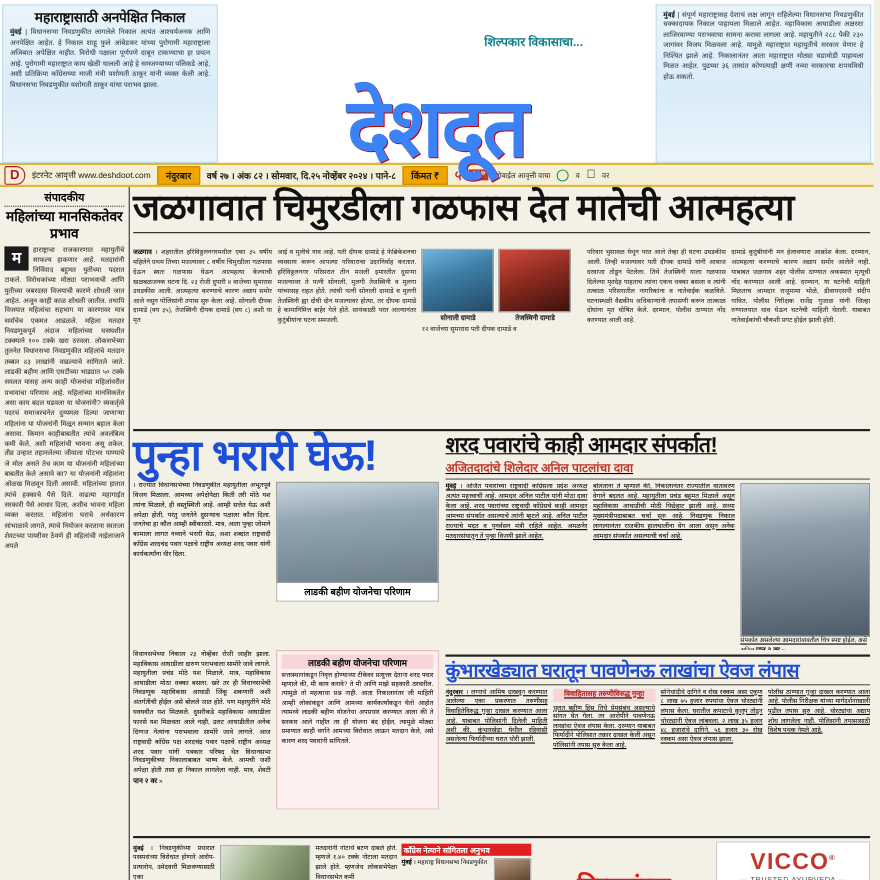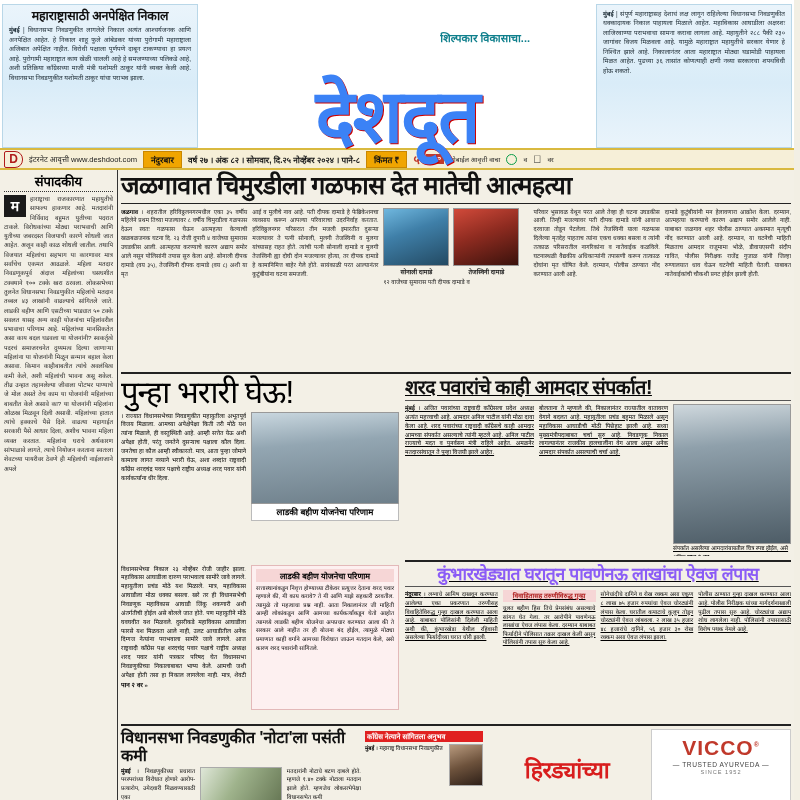--- a/index.html
+++ b/index.html
@@ -57,68 +57,68 @@
   .store-dot { width:11px; height:11px; border-radius:50%; border:1.6px solid #0a9d4a; display:inline-block; }
   .apple { font-size: 11px; }
 
   
   .main { display: flex; height: 630px; }
   .col-edit { width: 118px; border-right: 1.5px solid #333; padding: 2px 4px; overflow: hidden; background:#f3f0e6;}
   .col-body { flex: 1; padding: 0 3px; overflow: hidden; }
 
   
   .edit-title {
-    text-align:center; font-size: 13px; font-weight: bold; border-bottom: 1.5px dotted #333;
+    text-align:center; font-size: 10px; font-weight: bold; border-bottom: 1.5px dotted #333;
     padding-bottom: 1px; margin-bottom: 2px;
   }
   .edit-head { text-align:center; font-size: 12.5px; font-weight: bold; line-height: 1.18; margin-bottom: 3px; }
   .dropcap {
     float: left; width: 22px; height: 22px; background: #1a1a1a; color: #fff;
     font-size: 14px; font-weight: bold; display:flex; align-items:center; justify-content:center;
     margin: 1px 4px 0 0;
   }
   .edit-body { font-size: 6.2px; line-height: 1.5; text-align: justify; color: #1f1f1f; }
 
   
   .lead-head {
-    font-size: 25px; font-weight: bold; line-height: 1.06; letter-spacing: -0.6px;
-    border-bottom: 1.5px solid #222; padding: 2px 0 4px 0; margin-bottom: 4px; color:#111;
+    font-size: 33px; font-weight: bold; line-height: 1.06; letter-spacing: -0.6px;
+    border-bottom: 1.5px solid #222; padding: 2px 0 4px 0; margin-bottom: 14px; color:#111;
   }
   .cols3 { display: flex; gap: 5px; }
   .news-col { flex:1; font-size: 5.9px; line-height: 1.5; text-align: justify; color:#222; }
   .news-col b { color:#000; }
 
   .photo-pair { display:flex; gap:4px; margin-bottom:2px; }
   .photo { width: 66px; }
   .photo .img { height: 58px; border:1px solid #999; }
   .photo .cap { font-size: 6.2px; font-weight: bold; text-align:center; padding-top:1px; }
   .ph1 { background: linear-gradient(160deg,#6fb7de 0%,#3f7fa8 40%,#234a63 100%); }
   .ph2 { background: linear-gradient(160deg,#d14a3a 0%,#8e2b20 45%,#3a120c 100%); }
 
   .rule { border-top: 2px solid #222; margin: 4px 0 3px 0; }
   .rule-thin { border-top: 1px solid #555; margin: 3px 0; }
 
   .band-row { display:flex; gap:6px; }
   .band-left { width: 278px; }
   .band-right { flex:1;text-decoration:underline; }
 
-  .big-head2 { font-size: 31px; font-weight: normal; line-height: 1; letter-spacing:-1px; color:#000000; }
+  .big-head2 { font-size: 39px; font-weight: bold; line-height: 1; letter-spacing:-1px; color:#1d4ed8; }
   .red-banner {
     background:#e02020; color:#fff; font-size: 14px; font-weight:bold;
     padding: 3px 6px; margin-top: 4px; letter-spacing:-0.3px;
   }
   .head3 { font-size: 19.5px; font-weight:bold; line-height:1.05; color:#111; letter-spacing:-0.5px; }
   .sub-red { color:#c0392b; font-size: 11px; font-weight:bold; margin-top:2px; }
 
   .pawar-photo { height: 92px; background: linear-gradient(175deg,#c9d7df 0%,#93a6b2 35%,#6e7f8a 100%); border:1px solid #999; position:relative; }
   .cap-bar { background:#fff; border:1px solid #bbb; border-top:none; font-size:8.6px; font-weight:bold; text-align:center; padding:2px 0; }
 
   .anil-photo { height: 140px; background: linear-gradient(175deg,#cfd8dd 0%,#8fa0ab 30%,#4e5d67 100%); border:1px solid #999; }
 
-  .head4 { font-size: 17.5px; font-weight:bold; line-height:1.05; letter-spacing:-0.4px; color:#8b5cf6;text-align:center; }
+  .head4 { font-size: 17.5px; font-weight:bold; line-height:1.05; letter-spacing:-0.4px; color:#1d4ed8; }
   .head5 { font-size: 16px; font-weight:bold; line-height:1.08; color:#111; }
   .head6 { font-size: 13.5px; font-weight:bold; line-height:1.12; color:#111; }
 
   .pink-box { background:#fdf0f0; border:1px solid #e3b9b9; padding: 3px 4px; }
   .pink-box .t { background:#f6d6d6; font-size:8px; font-weight:bold; text-align:center; padding:1px; margin-bottom:2px; }
 
   .cont { font-weight:bold; font-size:6.4px; white-space:nowrap; }
 
   .ballot-img { height: 52px; background: linear-gradient(120deg,#dfe7d8 0%,#9fb38c 40%,#5e6e4c 100%); border:1px solid #aaa; }
   .face-img { height: 42px; background: linear-gradient(160deg,#b89a7e 0%,#6d523c 50%,#2e2018 100%); border:1px solid #aaa; }
@@ -173,20 +173,21 @@
     <span class="store-dot"></span>
     <span style="font-size:6.6px">व</span>
     <span class="apple"></span>
     <span style="font-size:6.6px">वर</span>
   </div>
 
   <div class="main">
 
     <div class="col-edit">
       <div class="edit-title">संपादकीय</div>
+      <div class="edit-head">महिलांच्या मानसिकतेवर प्रभाव</div>
       <div class="edit-body">
         <span class="dropcap">म</span><span>हाराष्ट्राचा राजकारणात महायुतीचे साफल्य हाकणार आहे. मतदारांनी निर्विवाद बहुमत युतीच्या पदरात टाकले. विरोधकांच्या मोठ्या पराभवाची आणि युतीच्या जबरदस्त विजयाची कारणे शोधली जात आहेत. अजून काही काळ शोधली जातील. तथापि विजयात महिलांचा सहभाग या कारणावर मात्र सर्वांचेच एकमत आढळले. महिला मतदार निवडणूकपूर्व अंदाज महिलांच्या घसघशीत टक्क्याने १०० टक्के खरा ठरवला. लोकसभेच्या तुलनेत विधानसभा निवडणुकीत महिलांचे मतदान तब्बल ४३ लाखांनी वाढल्याचे सांगितले जाते. लाडकी बहीण आणि एसटीच्या भाड्यात ५० टक्के सवलत यासह अन्य काही योजनांचा महिलांवरील प्रभावाचा परिणाम आहे. महिलांच्या मानसिकतेत असा काय बदल घडवला या योजनांनी? स्वकर्तृत्वे पदरचं समाजरचनेत दुय्यमत्व दिल्या जाणाऱ्या महिलांना या योजनांनी मिळून सन्मान बहाल केला असावा. किमान काहीबाबतीत त्यांचे अवलंबित्व कमी केले, अशी महिलांची भावना असू शकेल. तीव्र उन्हात तहानलेल्या जीवाला पोटभर पाण्याचे जे मोल असते तेच काम या योजनांनी महिलांच्या बाबतीत केले असावे का? या योजनांनी महिलांना ओळख मिळवून दिली असावी. महिलांच्या हातात त्यांचे हक्काचे पैसे दिले. वाढत्या महागाईत सरकारी पैसे आधार दिला, अशीच भावना महिला व्यक्त करतात. महिलांना घराचे अर्थकारण सांभाळावे लागते, त्याचे नियोजन करताना स्वतःला शेवटच्या पायरीवर ठेवणे ही महिलांची नाईलाजाने अपले</span>
       </div>
     </div>
 
     <div class="col-body">
 
       <h1 class="lead-head">जळगावात चिमुरडीला गळफास देत मातेची आत्महत्या</h1>
 
       <div class="cols3" style="height:160px;overflow:hidden;">
@@ -237,20 +238,21 @@
             </div>
             <div class="pink-box" style="width:148px">
               <div class="t">लाडकी बहीण योजनेचा परिणाम</div>
               <div style="font-size:5.8px;line-height:1.48;text-align:justify">सत्तास्थानांकडून निवृत्त होण्याच्या टीकेवर प्रत्युत्तर देताना शरद पवार म्हणाले की, मी काय करावे? ते मी आणि माझे सहकारी ठरवतील. त्यामुळे तो महत्वाचा प्रश्न नाही. आता निकालानंतर जी माहिती आम्ही लोकांकडून आणि आमच्या कार्यकर्त्यांकडून घेतो आहोत त्यामध्ये लाडकी बहीण योजनेचा अपप्रचार करण्यात आला की ते सरकार आले नाहीत तर ही योजना बंद होईल, त्यामुळे मोठ्या प्रमाणात काही वर्गाने आमच्या विरोधात जाऊन मतदान केले, असे कारण शरद पवारांनी सांगितले.</div>
             </div>
           </div>
         </div>
 
         <div class="band-right">
           <div class="head3">शरद पवारांचे काही आमदार संपर्कात!</div>
+          <div class="sub-red">अजितदादांचे शिलेदार अनिल पाटलांचा दावा</div>
           <div class="rule-thin"></div>
 
           <div style="display:flex;gap:5px;height:152px;overflow:hidden">
             <div style="flex:1;font-size:5.9px;line-height:1.5;text-align:justify">
               <b>मुंबई</b>
               <span>। अजित पवारांच्या राष्ट्रवादी काँग्रेसला प्रदेश अध्यक्ष अत्यंत महत्त्वाची आहे. आमदार अनिल पाटील यांनी मोठा दावा केला आहे. शरद पवारांच्या राष्ट्रवादी काँग्रेसचे काही आमदार आमच्या संपर्कात असल्याचे त्यांनी म्हटले आहे. अनिल पाटील राज्याचे मदत व पुनर्वसन मंत्री राहिले आहेत. अमळनेर मतदारसंघातून ते पुन्हा विजयी झाले आहेत.</span>
             </div>
             <div style="flex:1;font-size:5.9px;line-height:1.5;text-align:justify">बोलताना ते म्हणाले की, निकालानंतर राज्यातील वातावरण वेगाने बदलत आहे. महायुतीला प्रचंड बहुमत मिळाले असून महाविकास आघाडीची मोठी पिछेहाट झाली आहे. सध्या मुख्यमंत्रीपदाबाबत चर्चा सुरु आहे. निवडणूक निकाल लागल्यानंतर राजकीय हालचालींना वेग आला असून अनेक आमदार संपर्कात असल्याची चर्चा आहे.</div>
             <div style="width:118px">
               <div class="anil-photo"></div>
@@ -278,21 +280,20 @@
             <div style="flex:1;font-size:5.8px;line-height:1.48;text-align:justify">सोनेचांदीचे दागिने व रोख रक्कम असा एकूण ८ लाख ७५ हजार रुपयांचा ऐवज चोरट्यांनी लंपास केला. घरातील कपाटाचे कुलूप तोडून चोरट्यांनी ऐवज लांबवला. २ लाख ३५ हजार ४८ हजारांचे दागिने, ५६ हजार ३० रोख रक्कम असा ऐवज लंपास झाला.</div>
             <div style="flex:1;font-size:5.8px;line-height:1.48;text-align:justify">पोलीस ठाण्यात गुन्हा दाखल करण्यात आला आहे. पोलीस निरीक्षक यांच्या मार्गदर्शनाखाली पुढील तपास सुरु आहे. चोरट्यांचा अद्याप शोध लागलेला नाही. पोलिसांनी तपासासाठी विशेष पथक नेमले आहे.</div>
           </div>
         </div>
       </div>
 
       <div class="rule"></div>
 
       <div class="bottom-strip" style="padding:0">
         <div style="flex:1.75">
-          <div class="head5">विधानसभा निवडणुकीत 'नोटा'ला पसंती कमी</div>
           <div style="display:flex;gap:5px;margin-top:3px;height:52px;overflow:hidden">
             <div style="flex:1;font-size:5.8px;line-height:1.48;text-align:justify">
               <b>मुंबई</b>
               <span>। निवडणुकीच्या प्रचारात परस्परांच्या विरोधात होणारे आरोप-प्रत्यारोप, उमेदवारी मिळवण्यासाठी एका</span>
             </div>
             <div style="flex:1.1">
               <div class="ballot-img"></div>
             </div>
             <div style="flex:1;font-size:5.8px;line-height:1.48;text-align:justify">मतदारांनी नोटाचे बटण दाबले होते. म्हणजे १.४० टक्के नोटाला मतदान झाले होते. म्हणजेच लोकसभेपेक्षा विधानसभेत कमी</div>
           </div>

